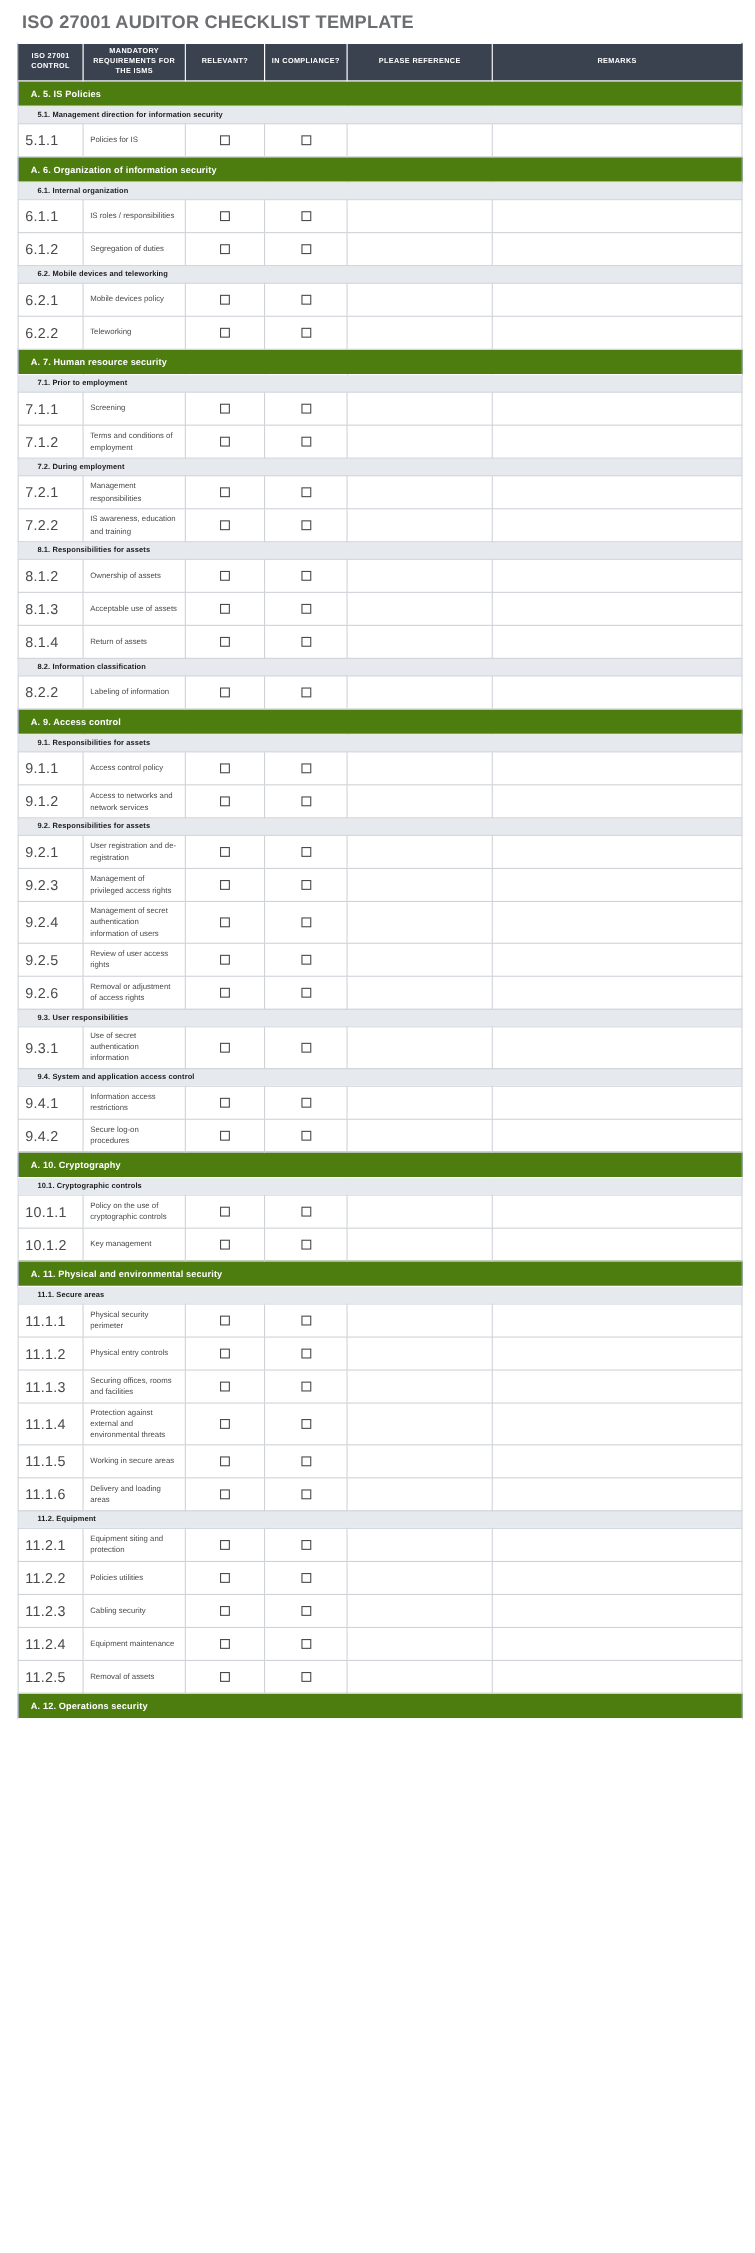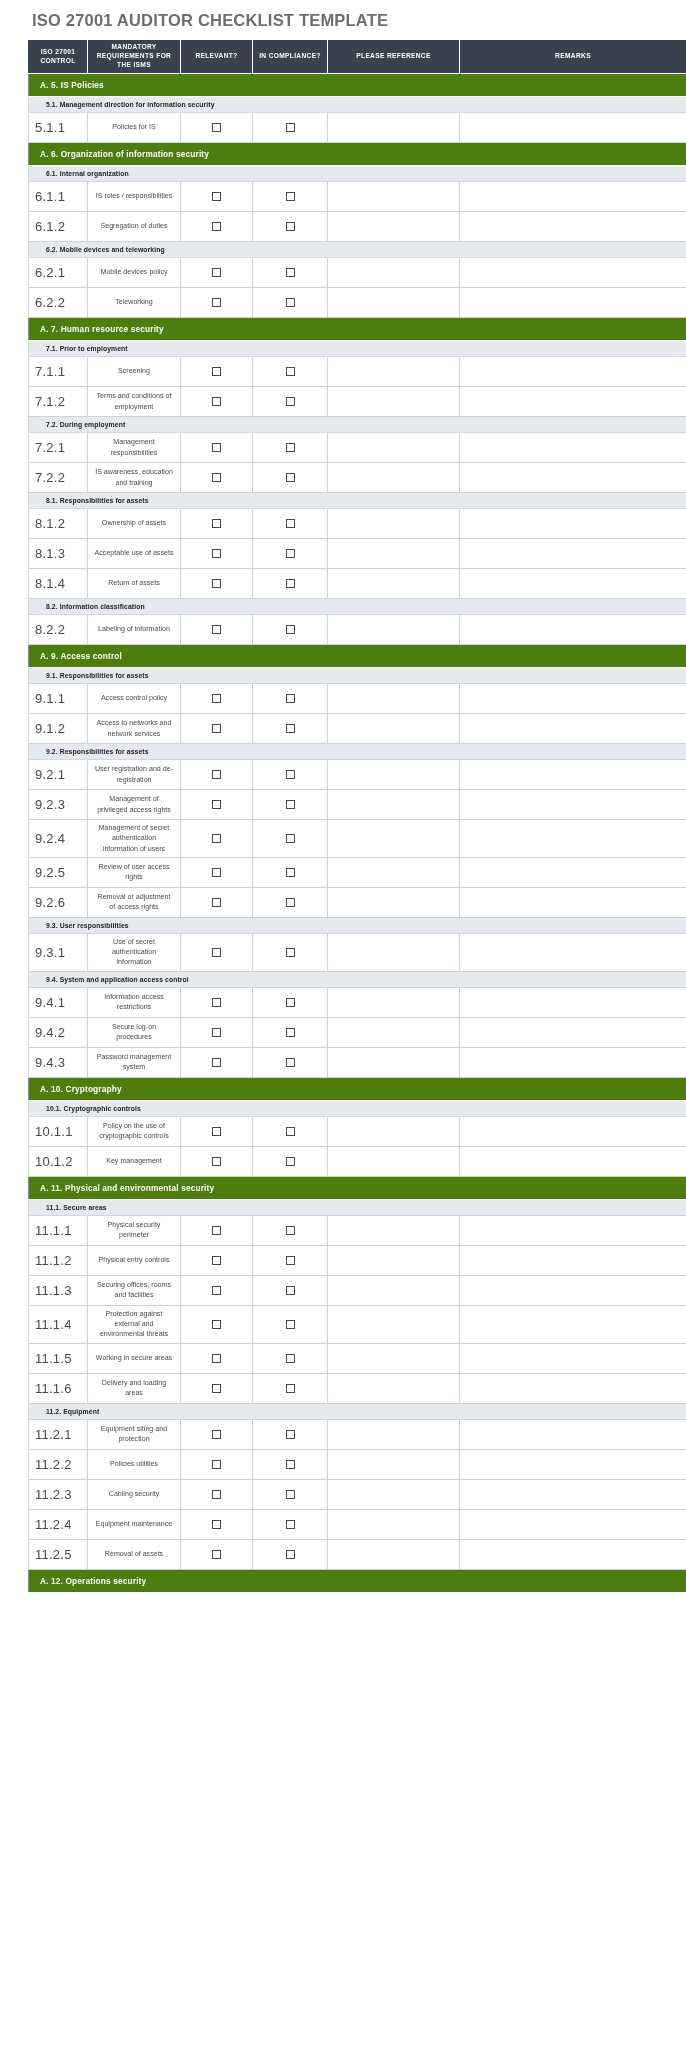--- a/index.html
+++ b/index.html
@@ -9,21 +9,21 @@
     background: #ffffff;
   }
   body {
     width: 686px;
     font-family: "Liberation Sans", sans-serif;
     color: #3f3f3f;
     -webkit-font-smoothing: antialiased;
   }
   .page {
     width: 561px;
-    padding: 0 14px 0 28px;
+    padding: 0 14px 0 16px;
   }
   .doc-title {
     font-size: 16.5px;
     font-weight: bold;
     letter-spacing: 0.2px;
     color: #6d6e71;
     padding: 11px 0 9px 4px;
     margin: 0;
     white-space: nowrap;
   }
@@ -87,21 +87,21 @@
     padding: 3px 6px;
   }
   td.cell-control {
     text-align: left;
     padding-left: 12px;
     font-size: 13px;
     color: #4a4a4a;
     letter-spacing: 0.25px;
   }
   td.cell-req {
-    text-align: center;
+    text-align: left;
     padding-left: 8px;
     font-size: 7.1px;
     color: #4a4a4a;
     line-height: 1.45;
   }
   td.cell-check {
     text-align: center;
   }
   .checkbox {
     display: inline-block;
@@ -362,28 +362,20 @@
           <td class="cell-blank"></td>
         </tr>
         <tr class="item-row">
           <td class="cell-control">9.4.2</td>
           <td class="cell-req">Secure log-on procedures</td>
           <td class="cell-check"><span class="checkbox"></span></td>
           <td class="cell-check"><span class="checkbox"></span></td>
           <td class="cell-blank"></td>
           <td class="cell-blank"></td>
         </tr>
-        <tr class="item-row">
-          <td class="cell-control">9.4.3</td>
-          <td class="cell-req">Password management system</td>
-          <td class="cell-check"><span class="checkbox"></span></td>
-          <td class="cell-check"><span class="checkbox"></span></td>
-          <td class="cell-blank"></td>
-          <td class="cell-blank"></td>
-        </tr>
         <tr class="section-row">
           <td colspan="6">A. 10. Cryptography</td>
         </tr>
         <tr class="sub-row">
           <td colspan="6">10.1. Cryptographic controls</td>
         </tr>
         <tr class="item-row">
           <td class="cell-control">10.1.1</td>
           <td class="cell-req">Policy on the use of cryptographic controls</td>
           <td class="cell-check"><span class="checkbox"></span></td>

